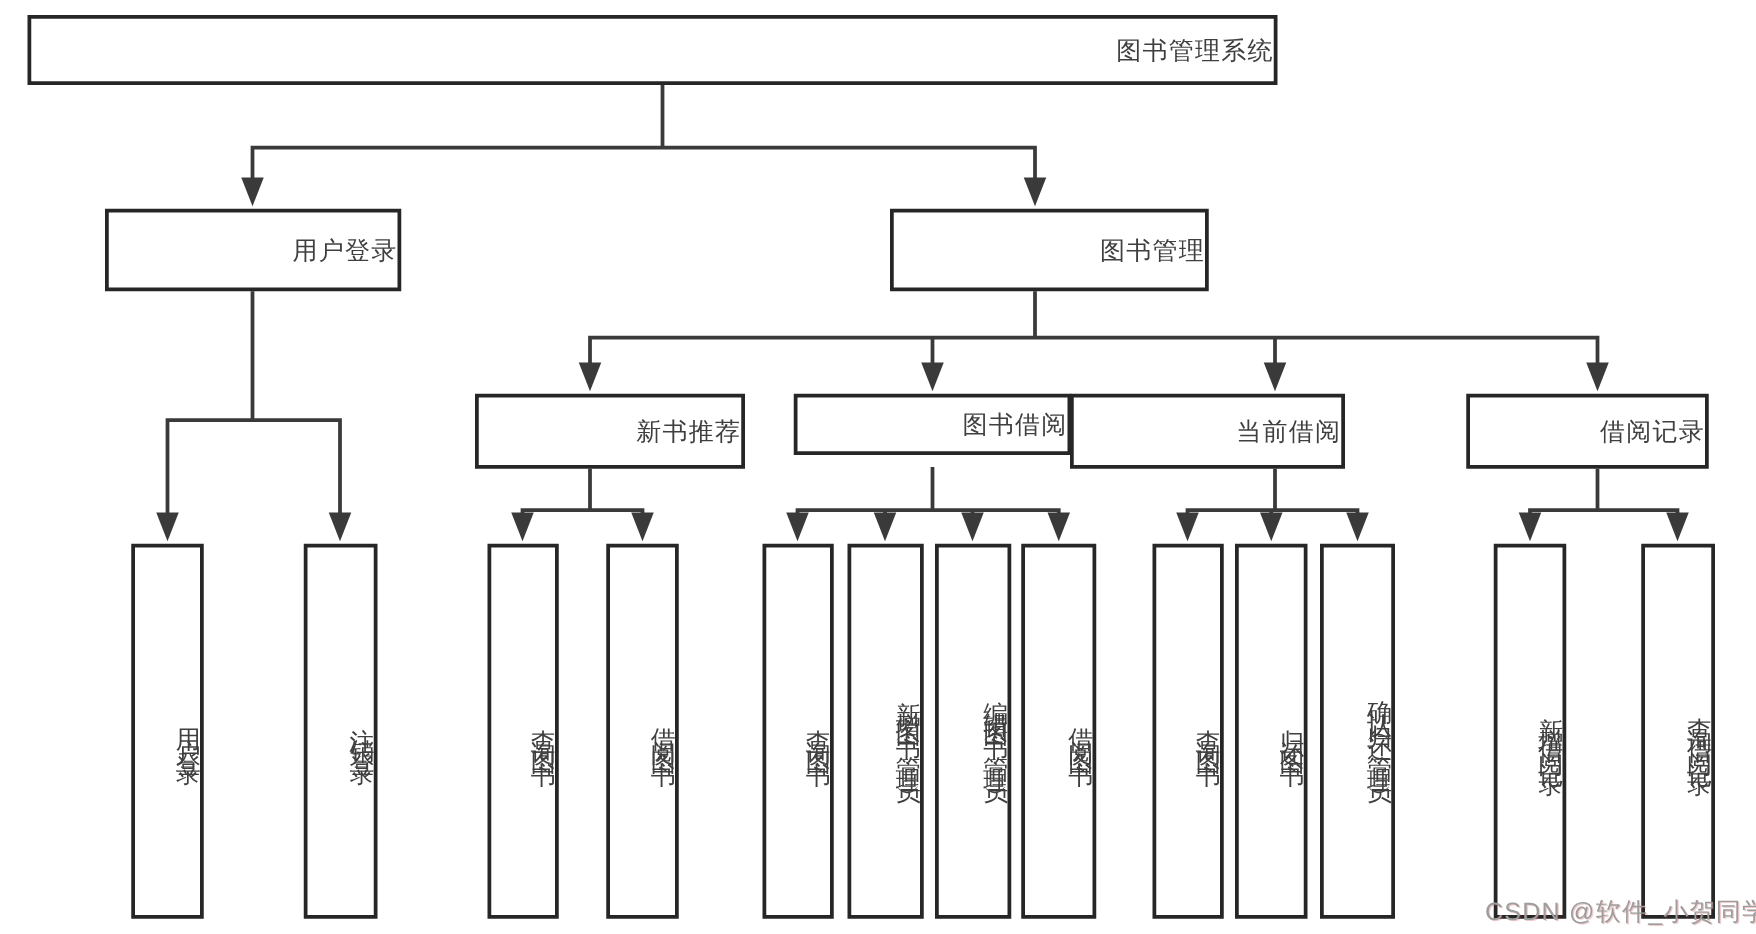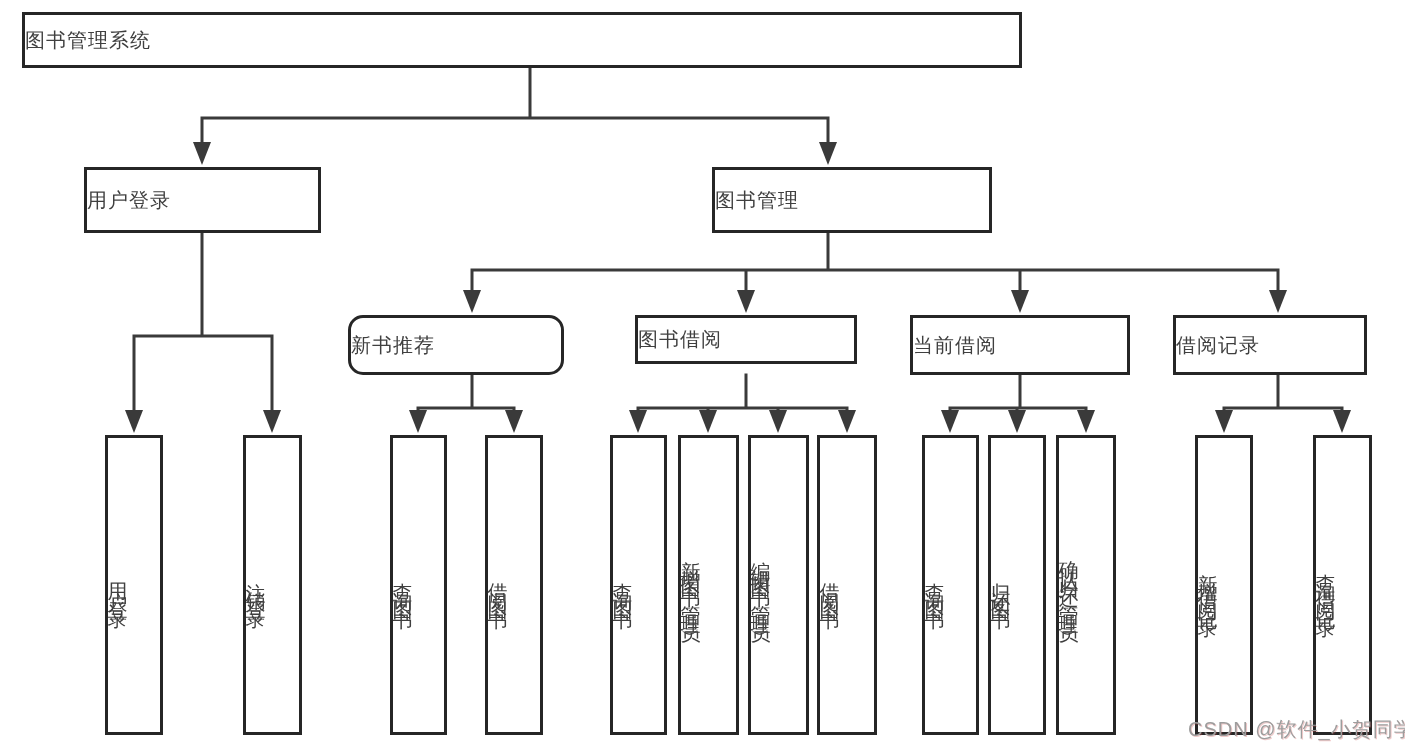--- a/index.html
+++ b/index.html
@@ -17,21 +17,21 @@
     width: 1405px; height: 747px;
     pointer-events: none;
   }
   .node {
     position: absolute;
     box-sizing: border-box;
     border: 3px solid #262626;
     background: #ffffff;
     display: flex;
     align-items: center;
-    justify-content: flex-start;
+    justify-content: flex-end;
     color: #3f3f3f;
     font-size: 20px;
     letter-spacing: 1px;
     white-space: nowrap;
   }
   .node.leaf .label {
     writing-mode: vertical-rl;
     text-orientation: mixed;
     letter-spacing: 9px;
     line-height: 1;
@@ -93,31 +93,31 @@
     </g>
   </svg>
 
   <div class="node" style="left:22px; top:12px; width:1000px; height:56px;">
     <span class="label">图书管理系统</span>
   </div>
 
   <div class="node" style="left:84px; top:167px; width:237px; height:66px;">
     <span class="label">用户登录</span>
   </div>
-  <div class="node" style="left:712px; top:167px; width:280px; height:66px;">
+  <div class="node" style="left:712px; top:167px; width:255px; height:66px;">
     <span class="label">图书管理</span>
   </div>
 
-  <div class="node" style="left:348px; top:315px; width:216px; height:60px;border-radius:15px;">
+  <div class="node" style="left:380px; top:315px; width:216px; height:60px;">
     <span class="label">新书推荐</span>
   </div>
   <div class="node" style="left:635px; top:315px; width:222px; height:49px;">
     <span class="label">图书借阅</span>
   </div>
-  <div class="node" style="left:910px; top:315px; width:220px; height:60px;">
+  <div class="node" style="left:856px; top:315px; width:220px; height:60px;">
     <span class="label">当前借阅</span>
   </div>
   <div class="node" style="left:1173px; top:315px; width:194px; height:60px;">
     <span class="label">借阅记录</span>
   </div>
 
   <div class="node leaf" style="left:105px; top:435px; width:58px; height:300px;">
     <span class="label">用户登录</span>
   </div>
   <div class="node leaf" style="left:243px; top:435px; width:59px; height:300px;">

